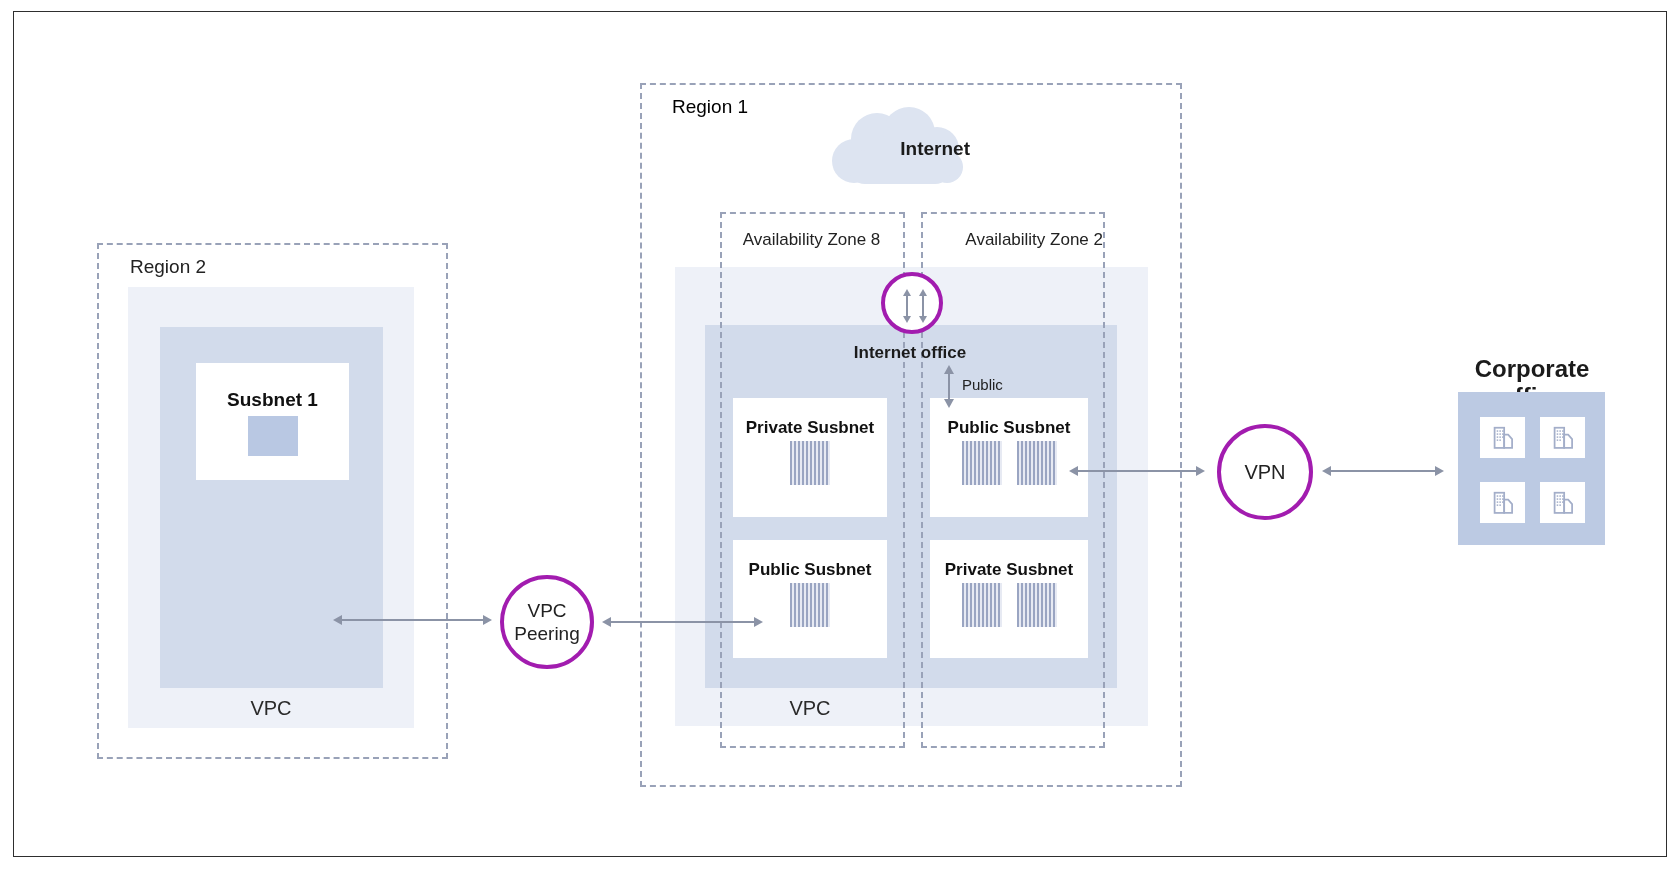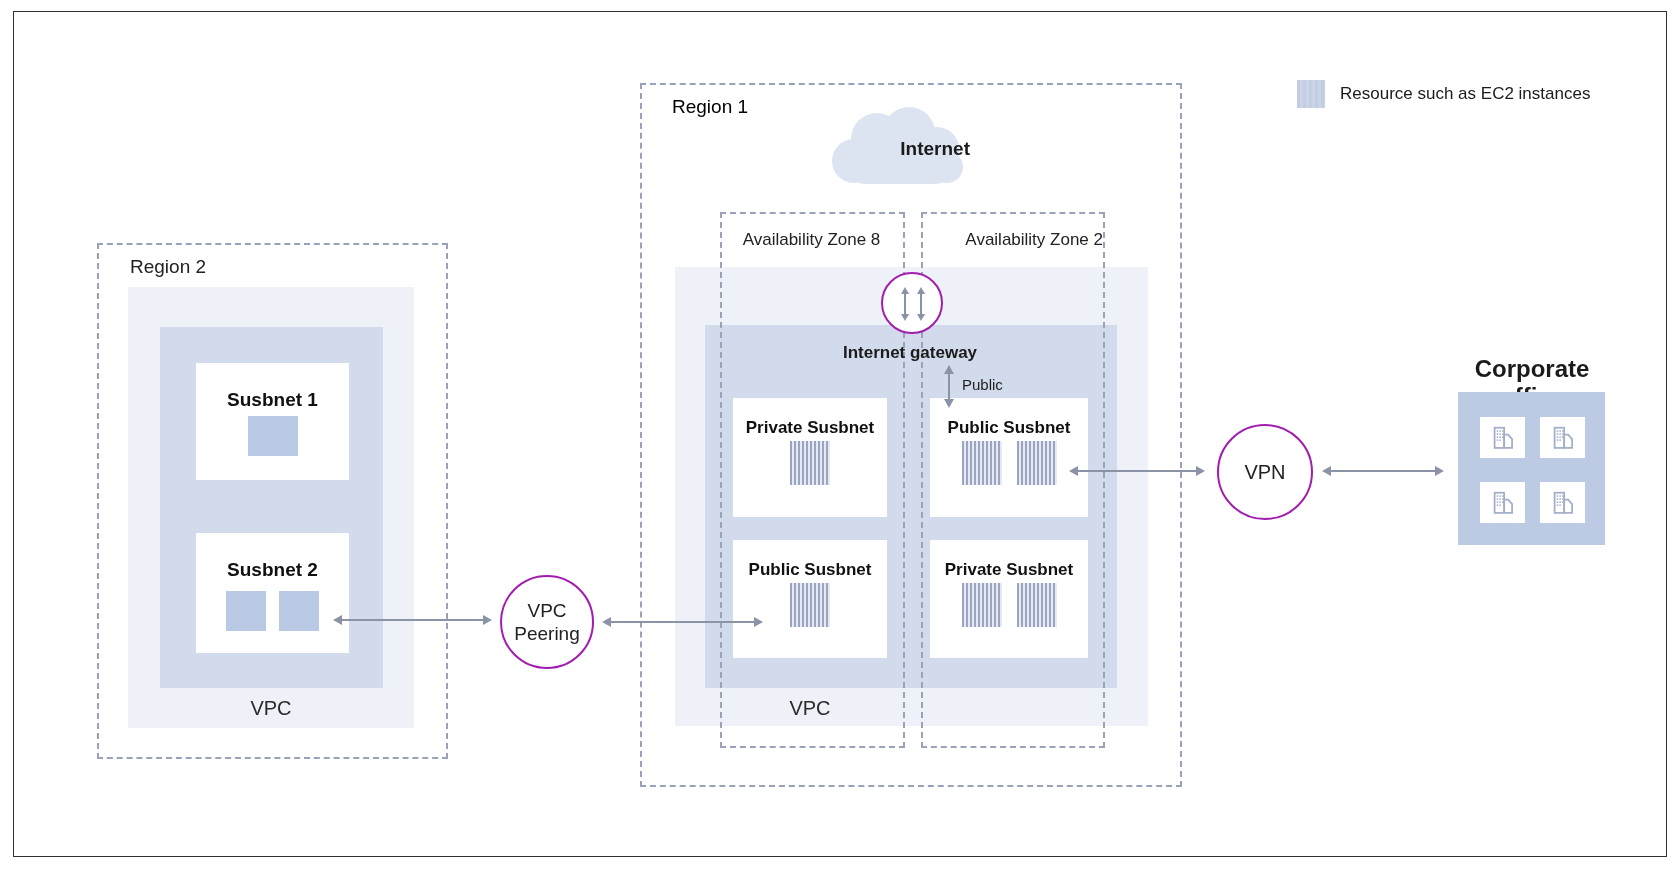--- a/index.html
+++ b/index.html
@@ -42,21 +42,21 @@
   #cloud-label{left:820px;top:138px;width:150px;text-align:right;font-size:19px;font-weight:bold;z-index:3;}
   #az1-dash{left:720px;top:212px;width:181px;height:532px;}
   #az2-dash{left:921px;top:212px;width:180px;height:532px;}
   #az1-label{left:720px;top:230px;width:183px;text-align:center;font-size:17px;color:#222;z-index:4;}
   #az2-label{left:921px;top:230px;width:182px;text-align:right;font-size:17px;color:#222;z-index:4;}
   #r1-pale{left:675px;top:267px;width:473px;height:459px;}
   #r1-med{left:705px;top:325px;width:412px;height:363px;}
   #r1-vpc{left:733px;top:697px;width:154px;text-align:center;font-size:20px;color:#2a2a2a;z-index:2;}
 
   
-  .circle{background:#ffffff;border:2px solid #a21caf;border-radius:50%;z-index:4;display:flex;align-items:center;justify-content:center;box-sizing:border-box;}
+  .circle{background:#ffffff;border:4px solid #a21caf;border-radius:50%;z-index:4;display:flex;align-items:center;justify-content:center;box-sizing:border-box;}
   #gw-circle{left:881px;top:272px;width:62px;height:62px;}
   #gw-label{left:790px;top:343px;width:240px;text-align:center;font-size:17px;font-weight:bold;z-index:4;}
   #route-label{left:962px;top:376px;font-size:15px;color:#222;z-index:4;}
 
   
   .sub-box{padding-top:20px;gap:3px;box-sizing:border-box;}
   #s-az1-top{left:733px;top:398px;width:154px;height:119px;}
   #s-az1-bot{left:733px;top:540px;width:154px;height:118px;}
   #s-az2-top{left:930px;top:398px;width:158px;height:119px;}
   #s-az2-bot{left:930px;top:540px;width:158px;height:118px;}
@@ -92,42 +92,31 @@
   #office-label{left:1452px;top:355px;width:160px;text-align:center;font-size:24px;font-weight:bold;z-index:2;}
   #office-box{left:1458px;top:392px;width:147px;height:153px;background:#bccae3;z-index:2;box-sizing:border-box;padding:25px 20px 0 22px;display:flex;flex-wrap:wrap;column-gap:15px;row-gap:24px;align-content:flex-start;}
   .office-cell{width:45px;height:41px;background:#ffffff;display:flex;align-items:center;justify-content:center;}
 </style>
 </head>
 <body>
 
 <div id="canvas">
   <div id="frame" class="abs"></div>
 
-  <div id="legend" class="abs">
-    <span class="legend-swatch"></span>
-    <span class="legend-text">Resource such as EC2 instances</span>
-  </div>
 
   <div id="r2-pale" class="abs pale"></div>
   <div id="r2-med" class="abs med"></div>
 
   <div id="r2-sub1" class="abs whitebox">
     <span class="sub-title-lg">Susbnet 1</span>
     <div class="sq-row">
       <span class="sq sq-lg"></span>
     </div>
   </div>
 
-  <div id="r2-sub2" class="abs whitebox">
-    <span class="sub-title-lg">Susbnet 2</span>
-    <div class="sq-row">
-      <span class="sq sq-sm"></span>
-      <span class="sq sq-sm"></span>
-    </div>
-  </div>
 
   <div id="r2-vpc" class="abs">VPC</div>
   <div id="r2-dash" class="abs dash"></div>
   <div id="r2-label" class="abs">Region 2</div>
 
   <div id="r1-pale" class="abs pale"></div>
   <div id="r1-med" class="abs med"></div>
 
   <div id="cloud" class="abs">
     <svg width="150" height="86" viewBox="0 0 150 86" aria-hidden="true">
@@ -145,21 +134,21 @@
 
   <div id="az1-dash" class="abs dash"></div>
   <div id="az2-dash" class="abs dash"></div>
   <div id="az1-label" class="abs">Availability Zone 8</div>
   <div id="az2-label" class="abs">Availability Zone 2</div>
 
   <div id="gw-circle" class="abs circle">
     <span id="gw-arrow-1" class="varrow-mini"></span>
     <span id="gw-arrow-2" class="varrow-mini"></span>
   </div>
-  <div id="gw-label" class="abs">Internet gateway</div>
+  <div id="gw-label" class="abs">Internet office</div>
   <span id="arr-route" class="varrow"></span>
   <div id="route-label" class="abs">Public</div>
 
   <div id="s-az1-top" class="abs whitebox sub-box">
     <span class="sub-title">Private Susbnet</span>
     <div class="stripe-row">
       <span class="stripe"></span>
     </div>
   </div>
   <div id="s-az1-bot" class="abs whitebox sub-box">

